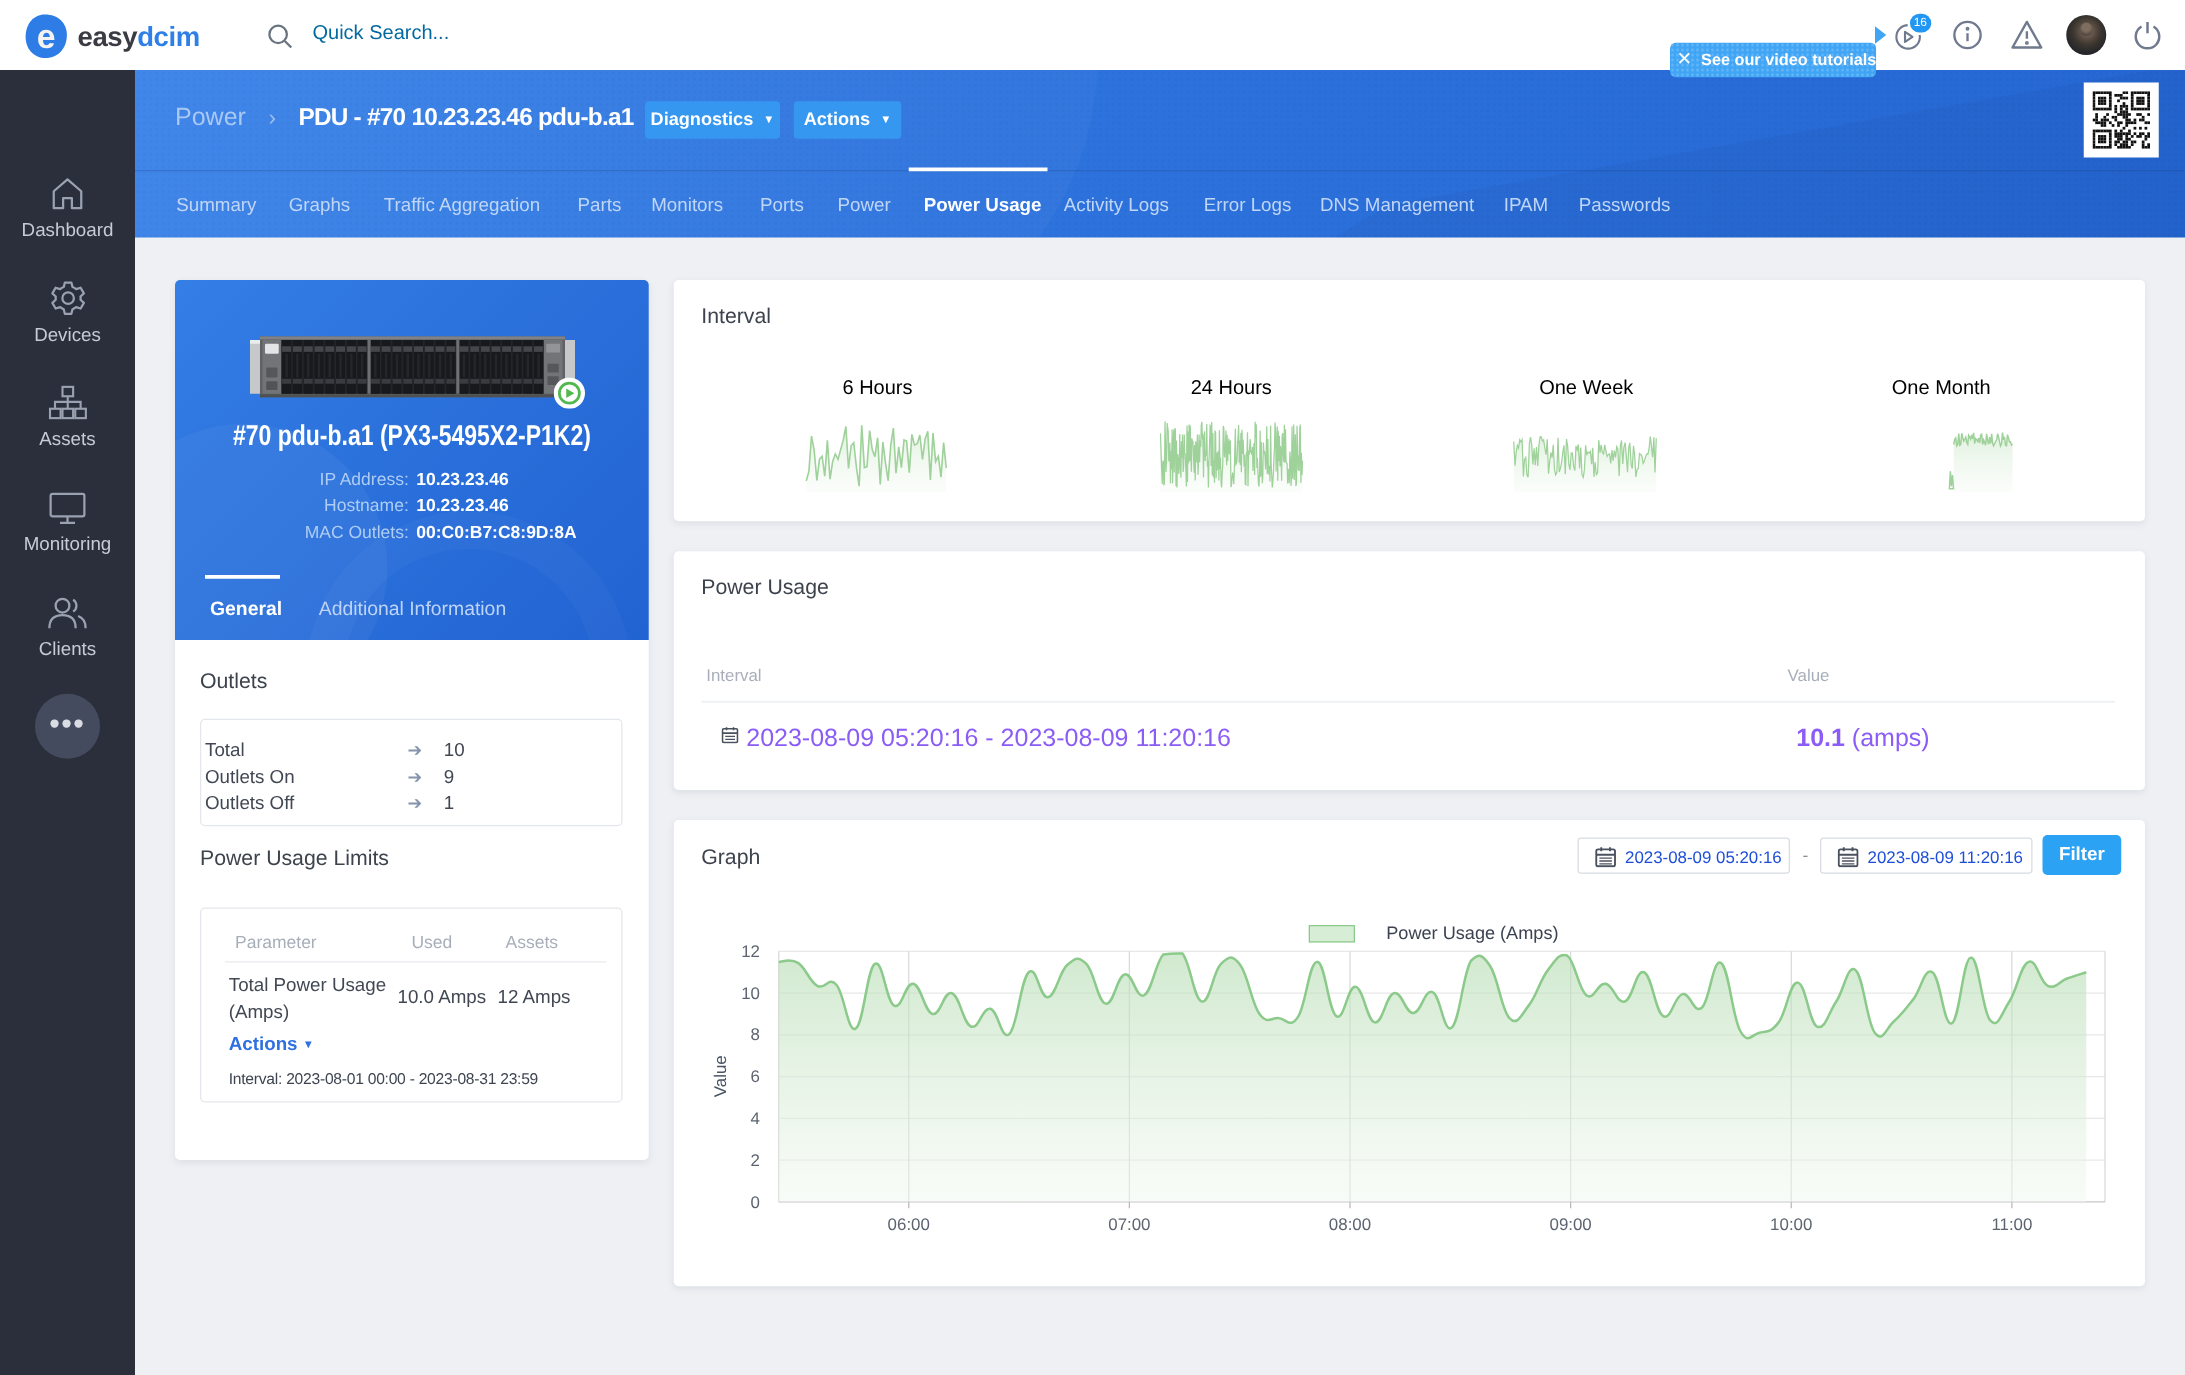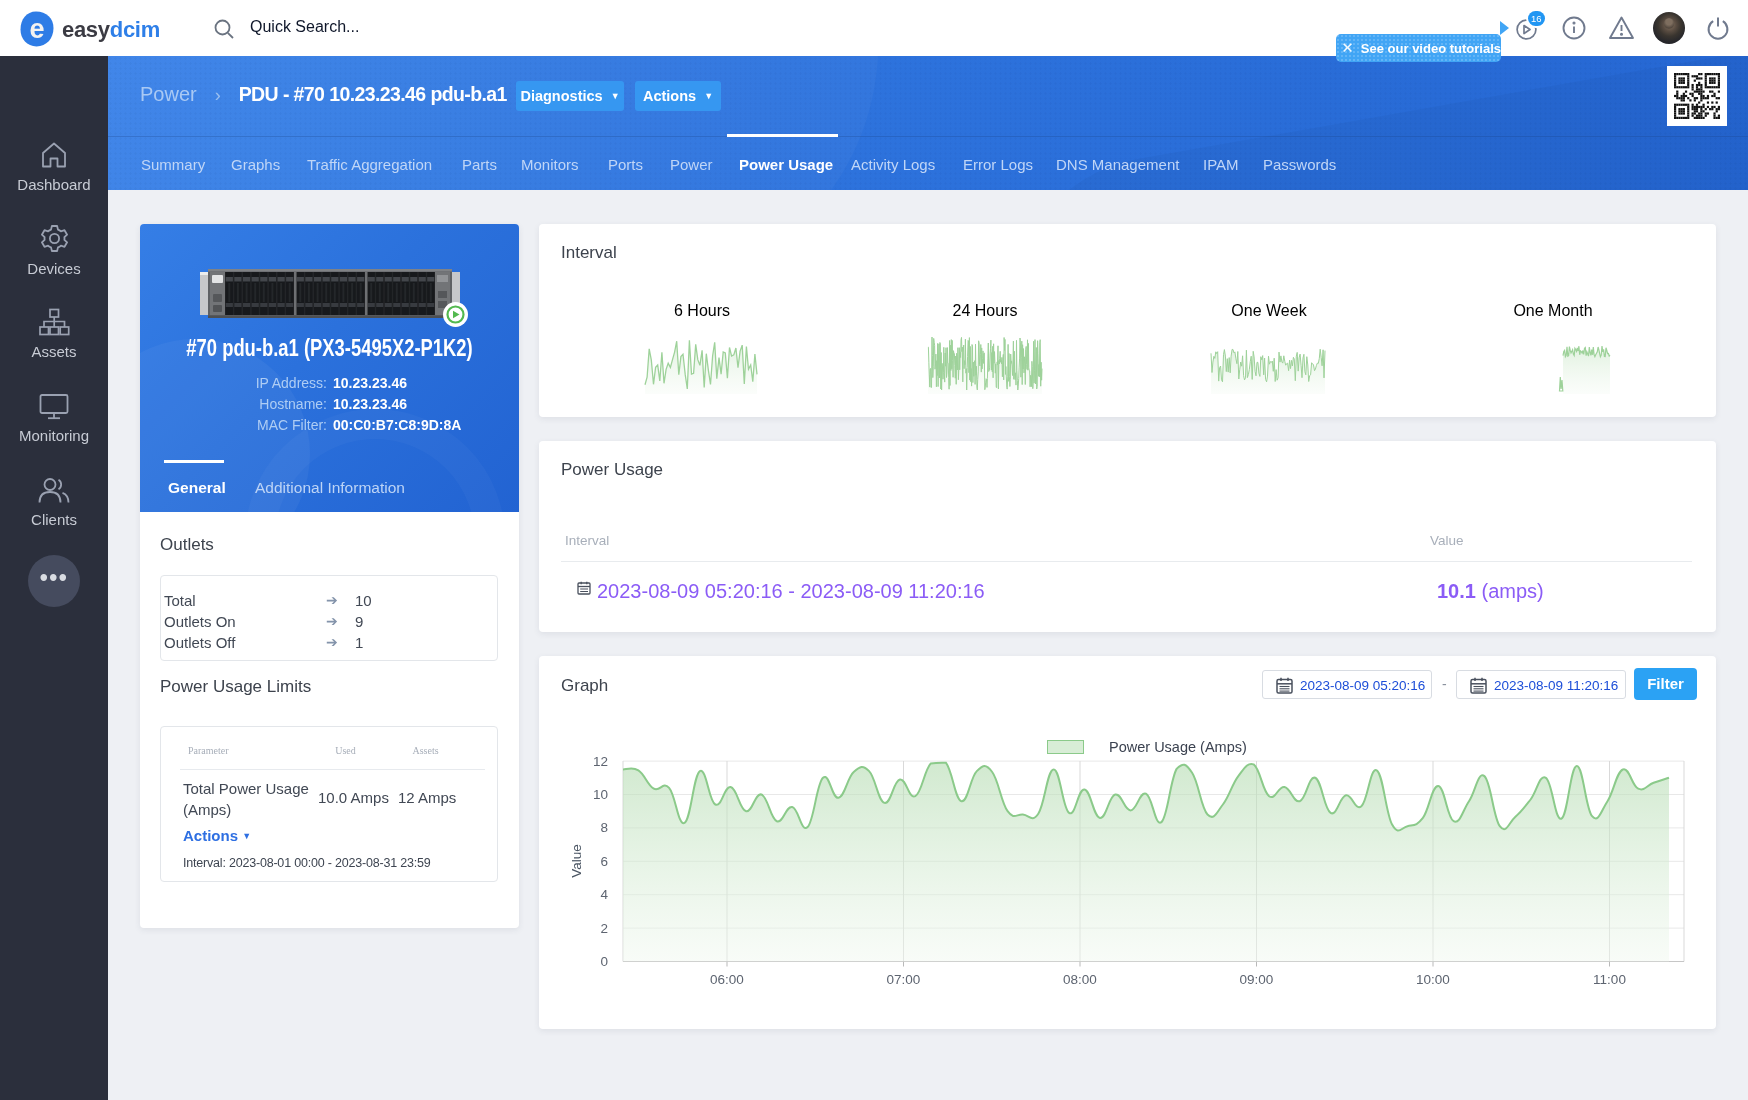--- a/index.html
+++ b/index.html
@@ -5,21 +5,21 @@
 * { margin:0; padding:0; box-sizing:border-box; }
 html,body { width:1748px; height:1100px; overflow:hidden; }
 body { font-family:"Liberation Sans", sans-serif; background:#eef0f4; position:relative; }
 .abs { position:absolute; }
 
 .topbar { position:absolute; left:0; top:0; width:1748px; height:56px; background:#fff; z-index:5; }
 .logo-blob { position:absolute; left:20px; top:11px; width:34px; height:36px; }
 .logo-text { position:absolute; left:62px; top:17px; font-size:22px; font-weight:bold; color:#3b3b43; letter-spacing:-0.3px; }
 .logo-text b { color:#2e7fe8; }
 .qsearch-ic { position:absolute; left:213px; top:18px; }
-.qsearch { position:absolute; left:250px; top:18px; font-size:16px; color:#0f172a; }
+.qsearch { position:absolute; left:250px; top:18px; font-size:16px; color:#0369a1; }
 .tooltip-pill { position:absolute; left:1336px; top:14px; width:165px; height:28px; background-image:radial-gradient(rgba(255,255,255,0.18) 1px, transparent 1.2px); background-size:4px 4px; background-color:#41a5f5; border-radius:5px; color:#fff; font-size:13px; font-weight:bold; line-height:28px; text-align:right; white-space:nowrap;margin-top:20px; }
 .tooltip-pill .x { font-weight:normal; font-size:15px; margin-right:7px; opacity:.95; }
 .tooltip-arrow { position:absolute; left:1500px; top:21px; width:0; height:0; border-top:7px solid transparent; border-bottom:7px solid transparent; border-left:9px solid #41a5f5; }
 .badge16 { position:absolute; left:1528px; top:11px; min-width:15px; height:15px; background:#2196f3; border-radius:8px; color:#fff; font-size:9.5px; font-weight:normal; line-height:15px; text-align:center; padding:0 3px; z-index:6; box-shadow:0 0 0 2px #fff; }
 .avatar { position:absolute; left:1653px; top:12px; width:32px; height:32px; border-radius:50%; background:radial-gradient(circle at 52% 40%, #6f5f51 0 14%, #594c41 26%, #3a352f 45%, #27272b 68%, #202024 100%); }
 .avatar:after { content:""; position:absolute; left:11px; top:6px; width:10px; height:11px; border-radius:50% 50% 45% 45%; background:radial-gradient(circle at 50% 35%, #7e6e5f 0 35%, #54493f 70%, rgba(60,52,45,0) 100%); }
 
 .sidebar { position:absolute; left:0; top:56px; width:108px; height:1044px; background:#2b2f3c; z-index:4; }
 .side-item { position:absolute; left:0; width:108px; text-align:center; color:#c7cbd4; font-size:15px; }
 .side-item svg { display:block; margin:0 auto 6px; }
@@ -513,21 +513,21 @@
     <div class="devname">#70 pdu-b.a1 (PX3-5495X2-P1K2)</div>
     <div class="devrow" style="top:151px;">
             <span class="lab">IP Address:</span>
             <span class="val">10.23.23.46</span>
           </div>
     <div class="devrow" style="top:172px;">
             <span class="lab">Hostname:</span>
             <span class="val">10.23.23.46</span>
           </div>
     <div class="devrow" style="top:193px;">
-            <span class="lab">MAC Filter:</span>
+            <span class="lab">MAC Outlets:</span>
             <span class="val">00:C0:B7:C8:9D:8A</span>
           </div>
     <div class="ptab-line"></div>
     <div class="ptab-g">General</div>
     <div class="ptab-a">Additional Information</div>
   </rect></rect></div>
   <div class="card-title" style="position:absolute; left:20px; top:311px;">Outlets</div>
   <div style="position:absolute; left:20px; top:351px; width:338px; height:86px; border:1px solid #e3e6ea; border-radius:4px;"></div>
   <div class="orow" style="top:368px;">
       <span class="olab">Total</span>
@@ -617,21 +617,21 @@
     </div>
   <div style="position:absolute; left:1095px; top:12px; width:63px; height:32px; background:#2ba2f4; border-radius:4px; color:#fff; font-size:15px; font-weight:bold; text-align:center; line-height:32px;">Filter</div>
   <div style="position:absolute; left:508px; top:84px; width:37px; height:14px; background:#d8edd6; border:1px solid #8bca8a;"></div>
   <div style="position:absolute; left:553px; top:83px; font-size:14.5px; color:#3b4250;margin-left:17px;">Power Usage (Amps)</div>
 </div>
 <style>
 .orow { position:absolute; width:379px; font-size:15px; color:#414854; }
 .orow .olab { position:absolute; left:24px; }
 .orow .oarr { position:absolute; left:186px; color:#8494ab; font-size:14px; }
 .orow .oval { position:absolute; left:215px; }
-.plhead { position:absolute; top:521px; font-size:10px; color:#a7aeb9;font-family:Liberation Serif, serif; }
+.plhead { position:absolute; top:521px; font-size:14px; color:#a7aeb9; }
 .plcell { position:absolute; font-size:15px; color:#414854; line-height:21px; }
 .splab { position:absolute; top:78px; width:120px; text-align:center; font-size:16px; color:#000000; }
 .thead { position:absolute; font-size:13.5px; color:#a8afba; }
 .tcell { position:absolute; font-size:20px; color:#8b5cf6; }
 .tcell b { font-weight:bold; }
 .dinput { position:absolute; top:14px; width:170px; height:29px; border:1px solid #d8dce2; border-radius:3px; background:#fff; }
 .dinput svg { position:absolute; left:13px; top:6px; }
 .dinput span { position:absolute; left:37px; top:7px; font-size:13.5px; color:#1d4ed8; white-space:nowrap; }
 </style>
 <svg style="position:absolute; left:0; top:0; z-index:9; pointer-events:none;" width="1748" height="1100" viewBox="0 0 1748 1100" font-family="Liberation Sans, sans-serif">

